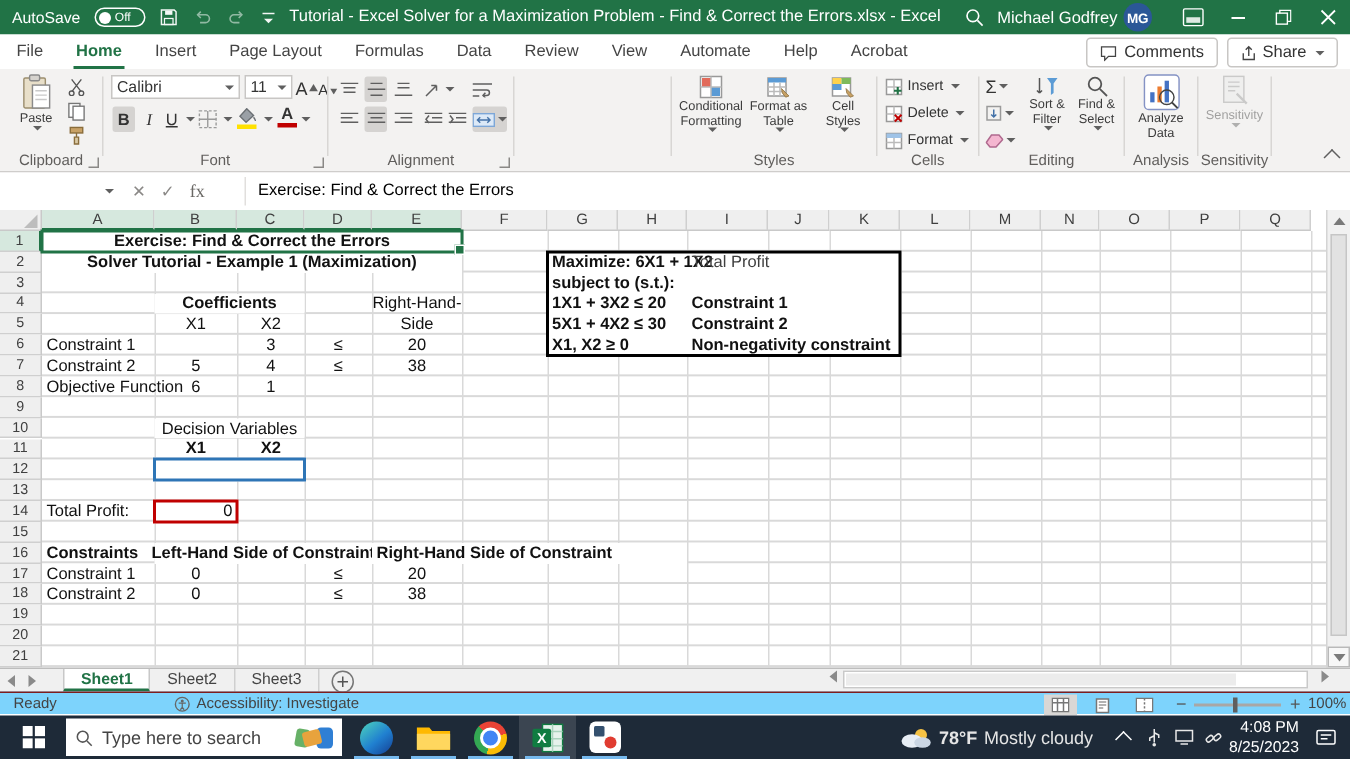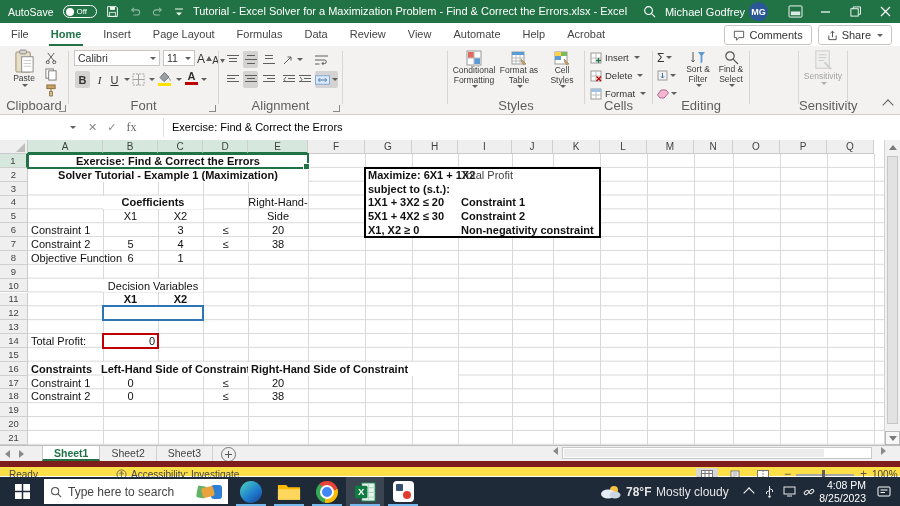--- a/index.html
+++ b/index.html
@@ -25,21 +25,21 @@
   #tabrow{position:absolute;top:23px;left:0;width:900px;height:23px;background:#fff;}
   .rtab{position:relative;display:inline-block;padding:0 11px;height:23px;line-height:23px;font-size:11px;color:#444;}
   .rtab.active{color:var(--excel-green,#217346);font-weight:bold;}
   .rtab.active::after{content:"";position:absolute;left:9px;right:9px;bottom:0;height:2.5px;background:var(--excel-green,#217346);}
   .tr-right{position:absolute;right:8px;top:2px;display:flex;gap:6px;align-items:center;}
   .pillbtn{display:flex;align-items:center;gap:4px;border:1px solid #c8c6c4;border-radius:3px;background:#fff;height:18px;padding:0 8px;font-size:11px;color:#333;}
   
   #ribbon{position:absolute;top:46px;left:0;width:900px;height:68px;background:#f3f2f1;border-bottom:1px solid #cfcdcb;}
   .g{position:absolute;top:0;height:68px;}
   .gdiv{position:absolute;top:5px;height:53px;width:1px;background:#d8d6d4;}
-  .g-label{position:absolute;bottom:1px;left:0;right:0;text-align:center;font-size:13px;color:#605e5c;}
+  .g-label{position:absolute;bottom:1px;left:0;right:0;text-align:center;font-size:10px;color:#605e5c;}
   .lnch{position:absolute;right:2px;bottom:2px;width:6px;height:6px;border-right:1.4px solid #8a8886;border-bottom:1.4px solid #8a8886;}
   .tri{width:0;height:0;border-left:3px solid transparent;border-right:3px solid transparent;border-top:3.5px solid #5f5f5f;display:inline-block;vertical-align:middle;margin-left:2px;}
   .big{display:flex;flex-direction:column;align-items:center;text-align:center;font-size:8.5px;color:#3b3b3b;line-height:9.5px;}
   .combo{background:#fff;border:1px solid #c8c6c4;height:16px;display:flex;align-items:center;font-size:10.5px;color:#333;padding:0 3px;box-sizing:border-box;justify-content:space-between;}
   .mini{display:inline-flex;align-items:center;justify-content:center;height:17px;min-width:15px;font-size:11px;color:#333;}
   .pressed{background:#d5d3d1;border-radius:2px;}
   .ic-stack{display:inline-flex;flex-direction:column;align-items:center;gap:1px;}
   .bar{width:13px;height:3px;display:block;}
   .cellrow{display:flex;align-items:center;gap:3px;font-size:9.5px;color:#333;height:15px;}
   .chev-up{width:7px;height:7px;border-left:1.6px solid #5f5f5f;border-top:1.6px solid #5f5f5f;transform:rotate(45deg);}
@@ -83,21 +83,21 @@
   .tri-r{width:0;height:0;border-top:4px solid transparent;border-bottom:4px solid transparent;border-left:5px solid #8a8a8a;}
   .stab{padding:0 11px;font-size:10.5px;line-height:15px;color:#444;border-right:1px solid #cfcfcf;}
   .stab.active{background:#fff;color:var(--excel-green,#217346);font-weight:bold;border:1px solid #c8c8c8;border-top:none;border-bottom:2px solid var(--excel-green,#217346);box-sizing:border-box;}
   .addsheet{width:13px;height:13px;border:1px solid #767676;border-radius:50%;margin:1px 0 0 8px;align-self:center;position:relative;}
   .addsheet::before,.addsheet::after{content:"";position:absolute;background:#555;}
   .addsheet::before{left:6px;top:3px;width:1px;height:7px;}
   .addsheet::after{left:3px;top:6px;width:7px;height:1px;}
   #hscroll{position:absolute;left:562px;top:447px;width:310px;height:12px;background:#fff;border:1px solid #c9c9c9;box-sizing:border-box;}
   #hthumb{position:absolute;left:1px;top:1px;width:260px;height:8px;background:#ececec;}
   
-  #statusbar{position:absolute;top:461px;left:0;width:900px;height:15px;background:#fde047;border-top:6px solid #7f1d1d;box-sizing:border-box;font-size:10px;color:#444;}
+  #statusbar{position:absolute;top:461px;left:0;width:900px;height:15px;background:#7dd3fc;border-top:1px solid #7f1d1d;box-sizing:border-box;font-size:10px;color:#444;}
   .viewbtn{position:absolute;top:1px;width:22px;height:14px;display:flex;align-items:center;justify-content:center;}
   #zoomtrack{position:absolute;top:7px;left:796px;width:58px;height:2px;background:#a9a7a5;}
   #zoomthumb{position:absolute;top:-4px;left:26px;width:3px;height:10px;background:#5f5f5f;}
   .zchar{position:absolute;top:0;height:16px;line-height:15px;font-size:12px;color:#555;}
   
   #taskbar{position:absolute;top:477px;left:0;width:900px;height:29px;background:var(--taskbar-bg,#1e2a38);}
   #startbtn{position:absolute;left:0;top:0;width:44px;height:29px;display:flex;align-items:center;justify-content:center;}
   #tsearch{position:absolute;left:44px;top:2px;width:184px;height:25px;background:#fff;display:flex;align-items:center;padding:0 6px;box-sizing:border-box;gap:6px;}
   #tsearch .ph{font-size:12px;color:#444;flex:1;}
   .art{display:inline-block;}
@@ -453,20 +453,34 @@
           <circle cx="6" cy="6" r="4.2" fill="none" stroke="#555" stroke-width="1.2"></circle>
           <path d="M9.2 9.2 14 14" stroke="#555" stroke-width="1.2"></path>
         </svg>
       <span>Find &amp; Select</span>
         <span class="tri"></span>
     </div>
     <div class="g-label">Editing</div>
   </div>
   <div class="gdiv" style="left:749px;"></div>
 
+  <div class="g" style="left:750px;width:48px;">
+    <div class="big abs" style="left:2px;top:3px;width:44px;">
+      <svg width="25" height="25" viewBox="0 0 26 26">
+          <rect x="1" y="1" width="24" height="24" rx="3" fill="#fff" stroke="#8492c4"></rect>
+          <rect x="5" y="13" width="3" height="7" fill="#4472c4"></rect>
+          <rect x="10" y="9" width="3" height="11" fill="#ed7d31"></rect>
+          <rect x="15" y="5" width="3" height="15" fill="#4472c4"></rect>
+          <circle cx="16.5" cy="16.5" r="5" fill="none" stroke="#444"></circle>
+          <path d="M20 20l4 4" stroke="#444" stroke-width="1.4"></path>
+        </svg>
+      <span>Analyze Data</span>
+    </div>
+    <div class="g-label">Analysis</div>
+  </div>
   <div class="gdiv" style="left:798px;"></div>
 
   <div class="g" style="left:799px;width:48px;">
     <div class="big abs" style="left:2px;top:3px;width:44px;opacity:.45;">
       <svg width="23" height="23" viewBox="0 0 24 24">
           <rect x="4" y="2" width="14" height="18" fill="#ececec" stroke="#9a9a9a"></rect>
           <path d="M7 6h8M7 9h8M7 12h5" stroke="#9a9a9a"></path>
           <path d="M13 14l7 7" stroke="#9a9a9a" stroke-width="1.6"></path>
         </svg>
       <span>Sensitivity</span>

